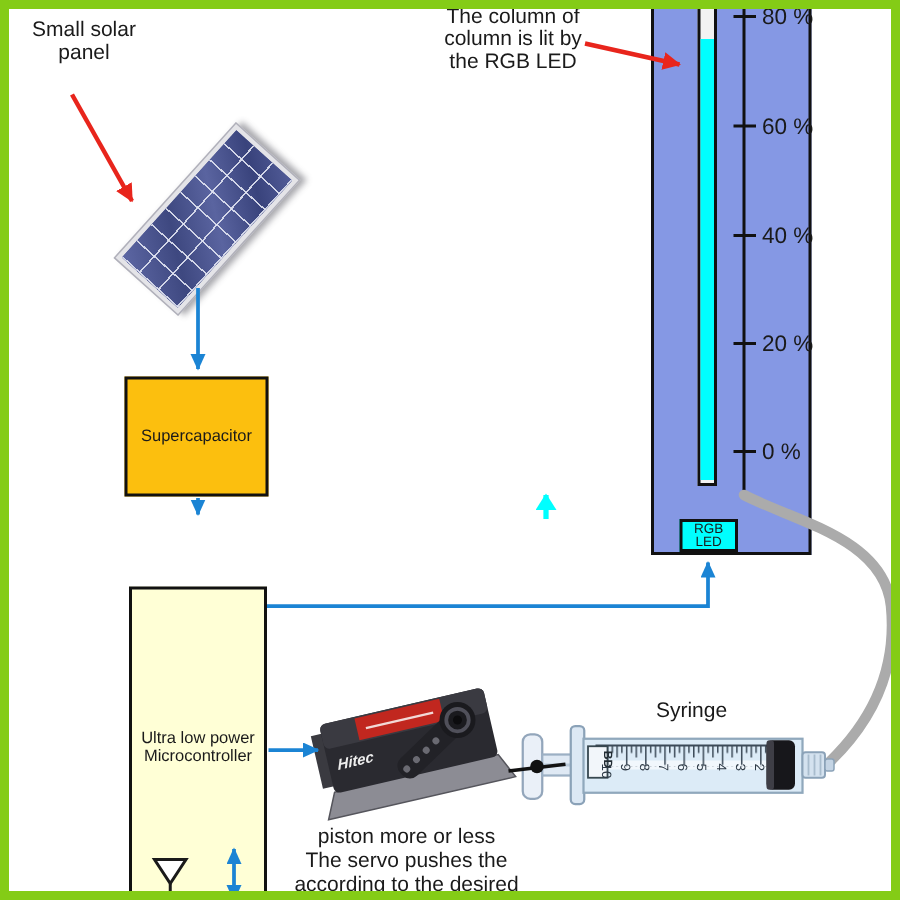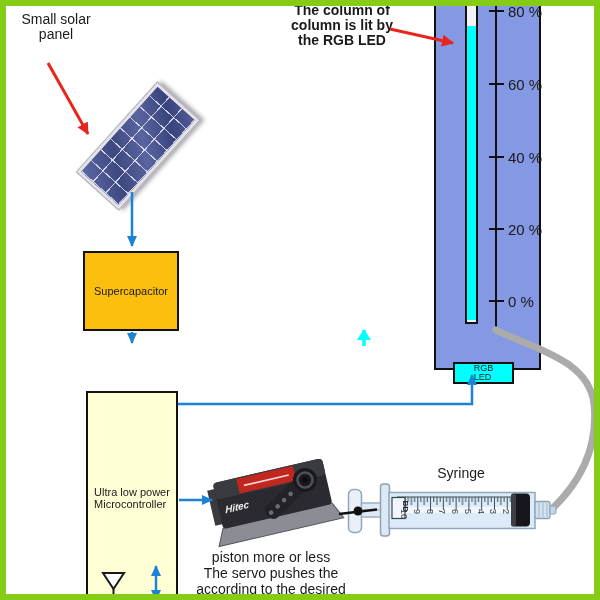--- a/index.html
+++ b/index.html
@@ -4,31 +4,31 @@
 <style>
   html,body{margin:0;padding:0;background:#fff;}
   #canvas{
     position:relative;width:600px;height:600px;overflow:hidden;
     background:#ffffff;border:6px solid #84cc16;box-sizing:border-box;
     font-family:"Liberation Sans", sans-serif;color:#1a1a1a;
   }
   .lbl{position:absolute;font-size:14px;line-height:15px;text-align:center;color:#1a1a1a;}
   .line{display:block;}
   
-  .box{position:absolute;box-sizing:border-box;border:2px solid #111;display:flex;align-items:center;justify-content:center;text-align:left;}
+  .box{position:absolute;box-sizing:border-box;border:2px solid #111;display:flex;align-items:center;justify-content:center;text-align:center;}
   #supercap{left:77px;top:245px;width:96px;height:80px;background:#fcbf0e;font-size:11px;}
   #micro{left:80px;top:341px;width:92px;height:213px;background:#ffffd6;font-size:11px;line-height:12px;margin-top:44px;}
   
   #column{left:428px;top:-4px;width:107px;height:368px;background:#8598e4;}
   #tube{position:absolute;left:459px;top:-3px;width:13px;height:321px;background:#f2f2f2;border:2px solid #111;box-sizing:border-box;}
   #liquid{position:absolute;left:0;right:0;top:21px;bottom:2px;background:#00ffff;}
   #scaleline{position:absolute;left:489px;top:-4px;width:2px;height:331px;background:#111;}
   .tick{position:absolute;left:483px;width:15px;height:2px;background:#111;}
   .ticklbl{position:absolute;left:502px;font-size:15px;line-height:13px;color:#1a1a1a;}
-  #rgbled{left:447px;top:356px;width:61px;height:22px;background:#00ffff;font-size:9px;line-height:9px;font-weight:normal;}
+  #rgbled{left:447px;top:340px;width:39px;height:22px;background:#00ffff;font-size:9px;line-height:9px;font-weight:normal;}
   
   #solarpanel{position:absolute;left:71px;top:111px;width:122px;height:58px;
     transform:rotate(-48deg);background:#e4e4e8;border:1px solid #b0b0ba;
     box-shadow:3px 3px 4px rgba(60,60,70,0.45);padding:3px;box-sizing:border-box;}
   #solarcells{width:100%;height:100%;
     background-color:#49538e;
     background-image:
       repeating-linear-gradient(90deg, rgba(225,228,242,0.9) 0 1px, rgba(0,0,0,0) 1px 14.5px),
       repeating-linear-gradient(0deg, rgba(225,228,242,0.9) 0 1px, rgba(0,0,0,0) 1px 17px),
       linear-gradient(125deg,#5d67a4 0%,#3e4880 30%,#5a64a0 55%,#39437c 80%,#525c98 100%);
@@ -38,21 +38,21 @@
 </head>
 <body>
 
 <div id="canvas">
 
   <div class="lbl" style="left:8px;top:6px;width:84px;">
     <span class="line">Small solar</span>
     <span class="line">panel</span>
   </div>
 
-  <div class="lbl" style="left:284px;top:-3px;width:104px;font-weight:bold;">
+  <div class="lbl" style="left:284px;top:-3px;width:104px;">
     <span class="line">The column of</span>
     <span class="line">column is lit by</span>
     <span class="line">the RGB LED</span>
   </div>
 
 
   <div class="lbl" style="left:420px;top:460px;width:70px;">Syringe</div>
 
   <div class="lbl" style="left:178px;top:543px;width:174px;line-height:16px;">
     <span class="line">piston more or less</span>

